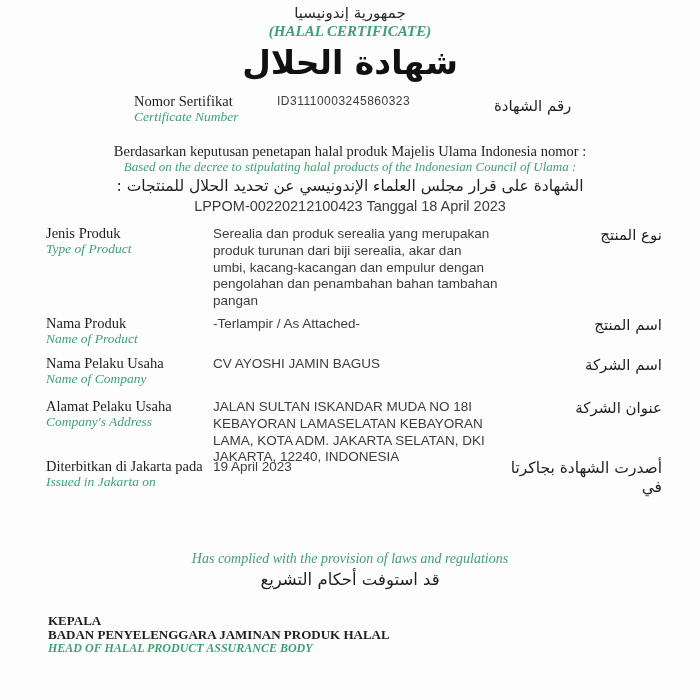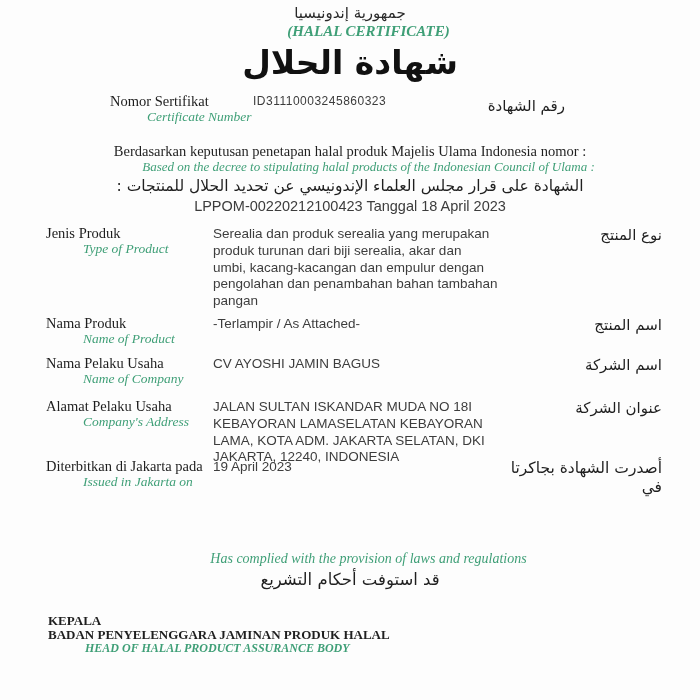--- a/index.html
+++ b/index.html
@@ -7,41 +7,41 @@
     position: relative;
     width: 700px; height: 700px;
     background: #fdfdfd;
     overflow: hidden;
     font-family: "Liberation Serif", "DejaVu Serif", serif;
     color: #1f1f1f;
   }
   .center { text-align: center; }
   .ar { font-family: "DejaVu Sans", sans-serif; direction: rtl; unicode-bidi: embed; }
   .sans { font-family: "Liberation Sans", "DejaVu Sans", sans-serif; }
-  .green { color: #3f9f77; margin-left: 37px; }
+  .green { color: #3f9f77; }
   .italic { font-style: italic; }
 
   
   .header { padding-top: 4px; }
   .country-ar { font-size: 15px; color: #2a2a2a; }
   .cert-title {
     margin-top: 9px;
     font-size: 21px; letter-spacing: 1.5px;
     color: #b3ab82; font-weight: 600;
   }
   .cert-subtitle { font-size: 15px; font-weight: 700; margin-top: 1px; }
   .cert-title-ar { font-size: 33px; font-weight: 700; margin-top: 3px; color: #111; }
 
   
-  .certnum-row { display: flex; align-items: flex-start; margin-top: 12px; }
+  .certnum-row { display: flex; align-items: flex-start; margin-top: 12px; padding-left: 24px; }
   .certnum-labels { margin-left: 110px; width: 143px; }
   .label-id { font-size: 14.5px; color: #1d1d1d; line-height: 15px; }
   .label-en { font-size: 13.5px; line-height: 15px; }
   .certnum-value { width: 217px; font-size: 12px; color: #3c3c3c; letter-spacing: 0.5px; }
-  .certnum-ar { font-size: 15px; width: 95px; text-align: right; margin-top: 3px; }
+  .certnum-ar { font-size: 15px; width: 95px; text-align: left; margin-top: 3px; }
 
   
   .decree { margin-top: 19px; }
   .decree-id { font-size: 14.5px; line-height: 16px; }
   .decree-en { font-size: 13px; line-height: 15px; }
   .decree-ar { font-size: 15.5px; line-height: 24px; }
   .decree-num { font-size: 14.5px; color: #3c3c3c; line-height: 17px; }
 
   
   .details { margin-top: 11px; padding-left: 46px; padding-right: 38px; }

